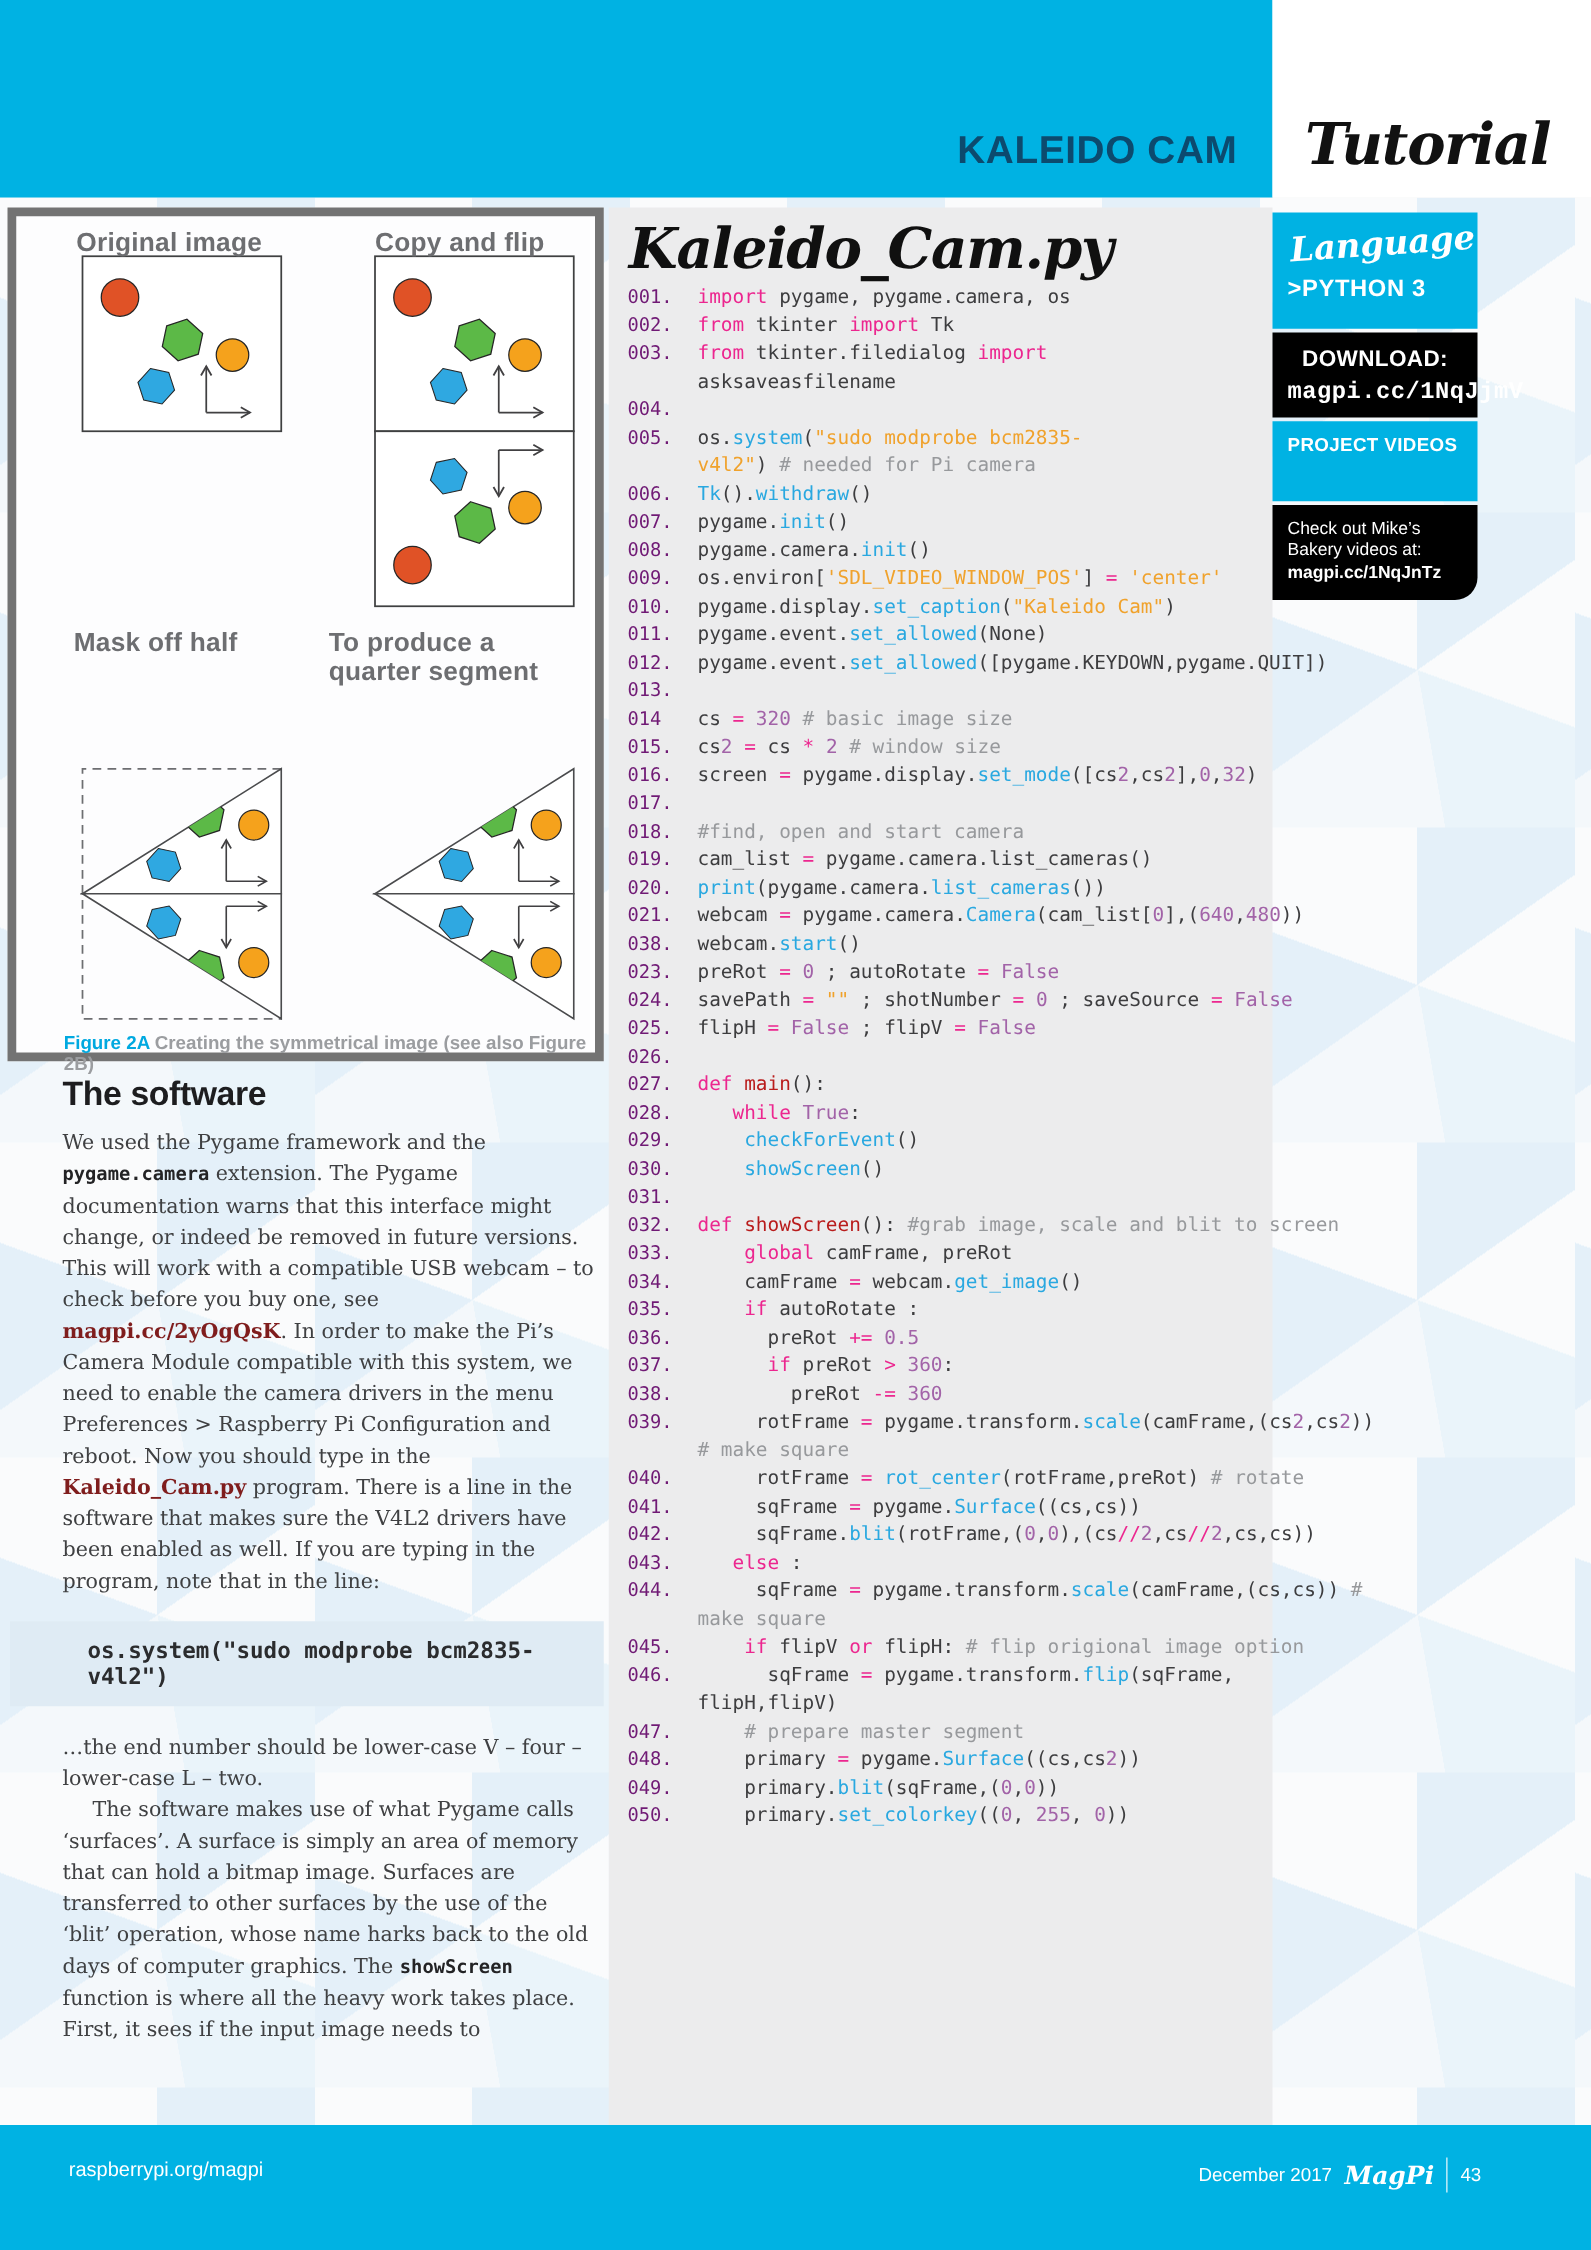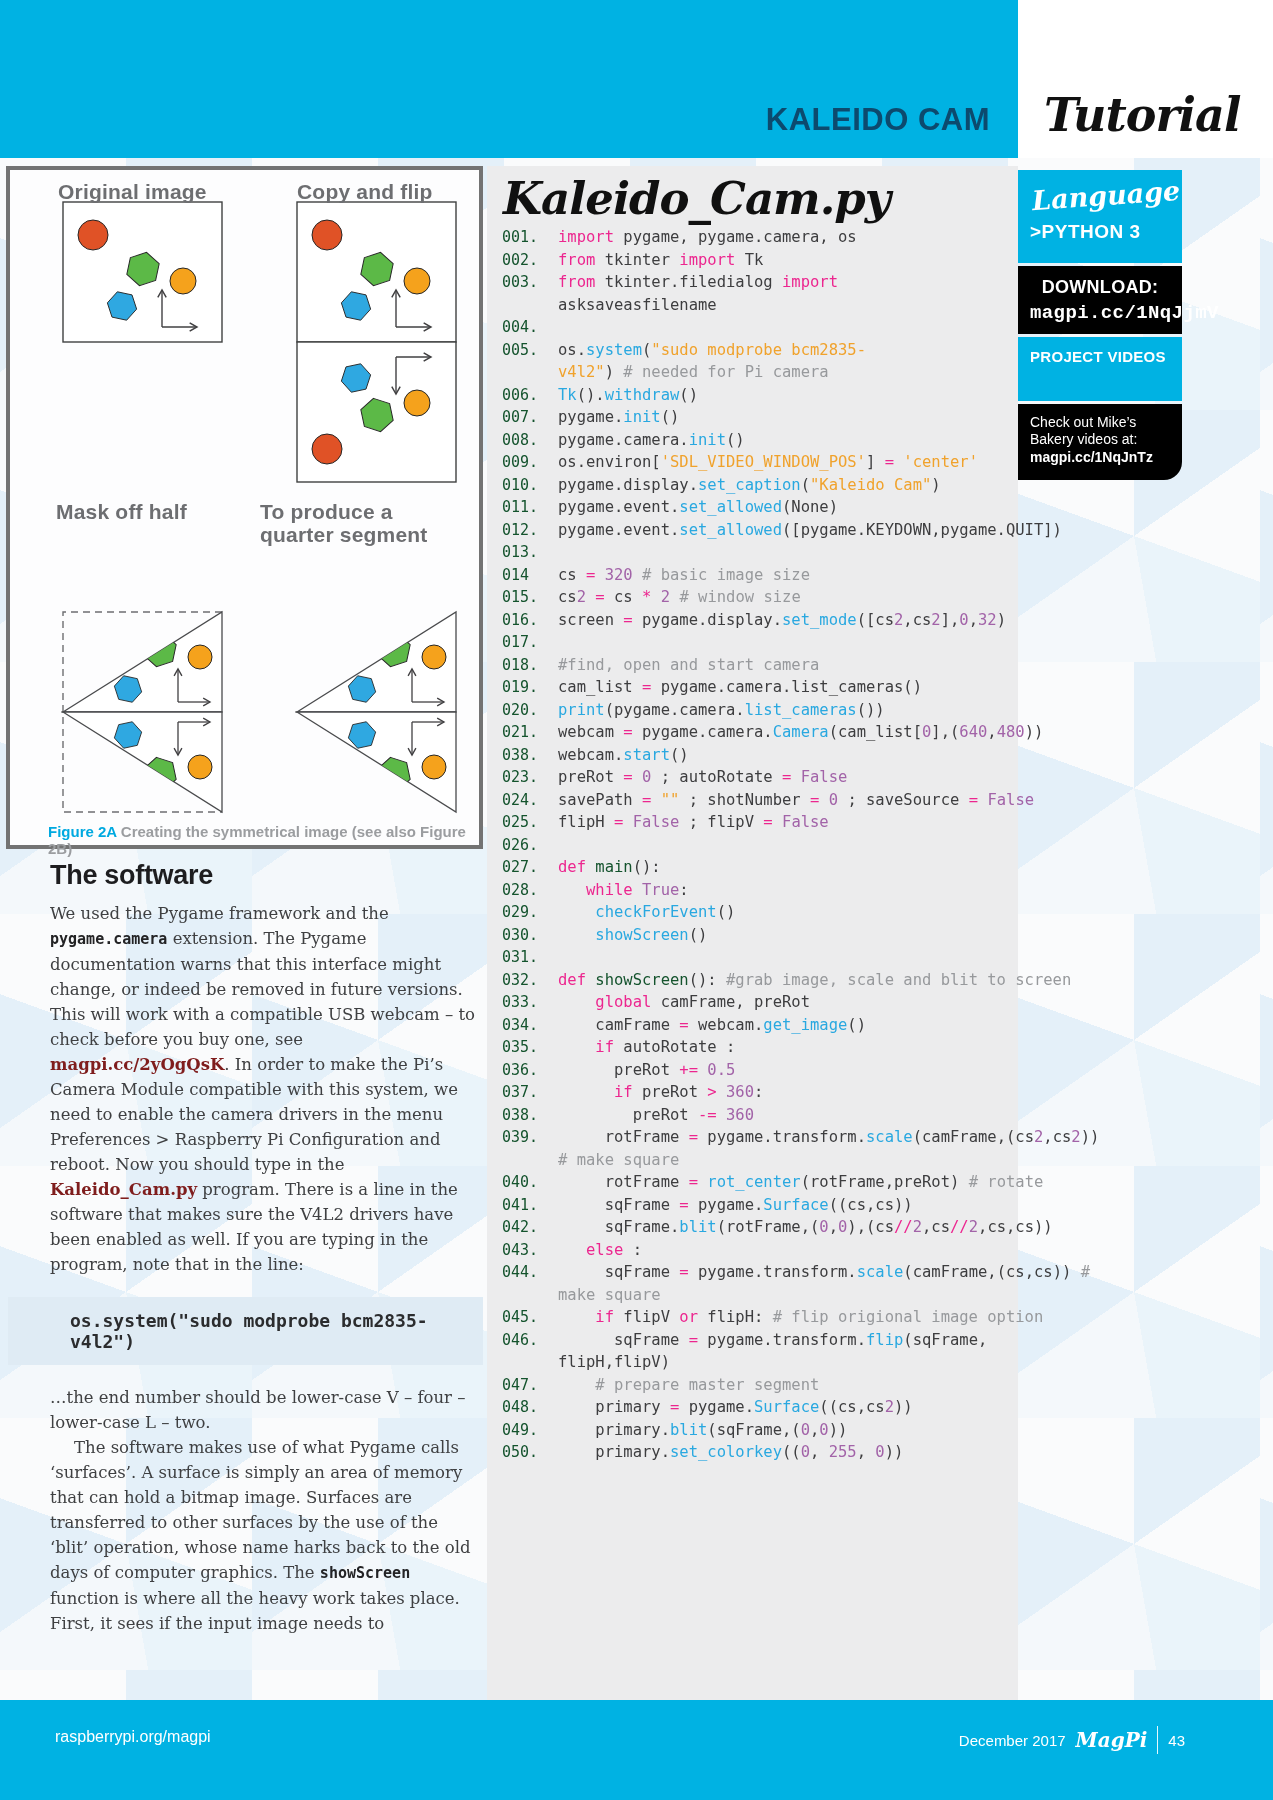--- a/index.html
+++ b/index.html
@@ -15,21 +15,21 @@
   
   .band{position:absolute;left:0;top:0;width:1018px;height:158px;background:#00b2e3;}
   .band .section{position:absolute;right:28px;bottom:20px;color:#0c4a6e;font-weight:bold;
     font-size:31px;letter-spacing:.5px;}
   .brandbox{position:absolute;left:1018px;top:0;width:255px;height:158px;background:#fff;}
   .brand-script{position:absolute;left:26px;top:88px;font-family:"DejaVu Serif",serif;
     font-style:italic;font-weight:bold;font-size:46px;color:#111;letter-spacing:-1px;}
 
   
   .figure-panel{position:absolute;left:6px;top:166px;width:477px;height:683px;background:#fdfdfe;
-    border:4px solid #737373;box-sizing:border-box;}
+    border:7px solid #737373;box-sizing:border-box;}
   .fig-label{position:absolute;color:#6d6e71;font-weight:bold;font-size:21px;letter-spacing:.2px;line-height:23px;}
   .fig-svg{position:absolute;left:0;top:0;}
   .fig-caption{position:absolute;left:38px;top:653px;font-size:15px;color:#9b9da0;font-weight:bold;}
   .fig-caption .tag{color:#00a9e0;font-weight:bold;}
 
   
   .article{position:absolute;left:50px;top:860px;width:430px;}
   .art-heading{font-size:27px;font-weight:bold;color:#1d1d1f;letter-spacing:-.3px;margin:0 0 10px 0;}
   .art-p{font-family:"DejaVu Serif",serif;font-size:16.5px;line-height:25px;color:#3f4042;margin:0;}
   .art-p.indent{text-indent:24px;}
@@ -37,23 +37,23 @@
   .run-b{font-weight:bold;color:#7f1d1d;}
   .inset{background:#dfebf4;margin:20px 0 20px -42px;width:475px;padding:13px 0 13px 62px;box-sizing:border-box;}
   .inset code{font-family:"DejaVu Sans Mono",monospace;font-weight:bold;font-size:18px;color:#2b2c2e;}
 
   
   .code-col{position:absolute;left:487px;top:166px;width:531px;height:1534px;background:#ececed;}
   .listing-title{position:absolute;left:16px;top:6px;font-family:"DejaVu Serif",serif;font-style:italic;
     font-weight:bold;font-size:45px;color:#101010;letter-spacing:-1px;}
   .code-lines{position:absolute;left:0;top:62px;width:100%;}
   .crow{display:flex;height:22.5px;align-items:baseline;}
-  .gut{flex:0 0 56px;padding-left:15px;font-family:"DejaVu Sans Mono",monospace;font-size:15px;color:#14532d;}
+  .gut{flex:0 0 56px;padding-left:15px;font-family:"DejaVu Sans Mono",monospace;font-size:15px;color:#701a75;}
   .ctext{white-space:pre;font-family:"DejaVu Sans Mono",monospace;font-size:15.5px;color:#3d3d3f;}
-  .tk-k{color:#ec268f;} .tk-m{color:#29a8e0;} .tk-f{color:#14532d;} .tk-s{color:#f0a22c;}
+  .tk-k{color:#ec268f;} .tk-m{color:#29a8e0;} .tk-f{color:#b91c1c;} .tk-s{color:#f0a22c;}
   .tk-n{color:#a263a8;} .tk-c{color:#97999c;} .tk-p{color:#3d3d3f;}
 
   
   .sidebar{position:absolute;left:1018px;top:170px;width:164px;}
   .sb{box-sizing:border-box;width:164px;margin-bottom:3px;color:#fff;}
   .sb-cyan{background:#00b2e3;} .sb-black{background:#000;}
   .sb-language{height:93px;padding:10px 12px;}
   .language-script{font-family:"DejaVu Serif",serif;font-style:italic;font-weight:bold;font-size:27px;
     display:inline-block;transform:rotate(-4deg);margin-left:2px;}
   .language-value{font-weight:bold;font-size:19px;margin-top:10px;letter-spacing:.5px;}

